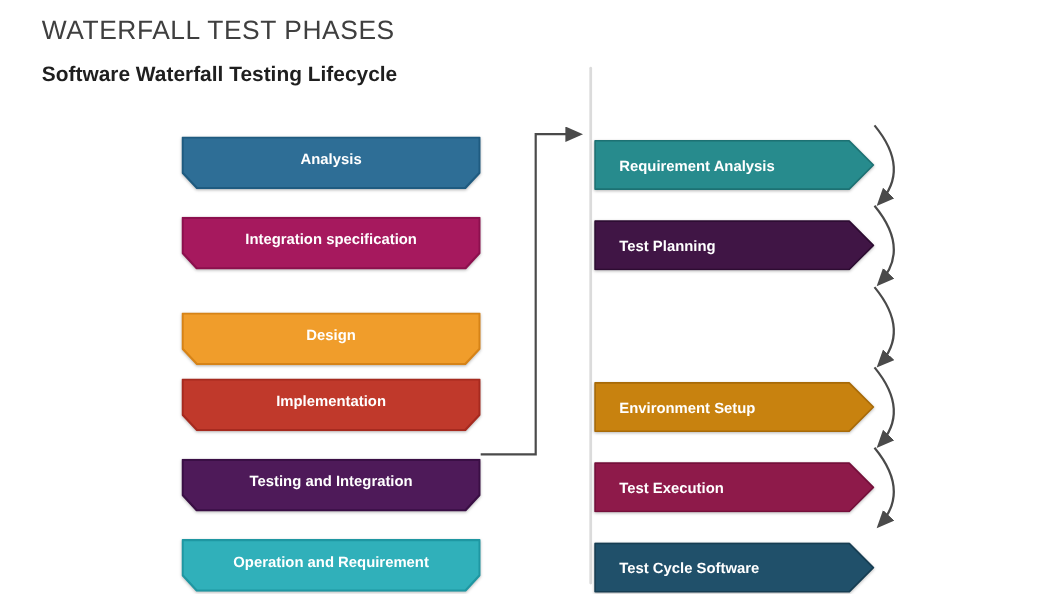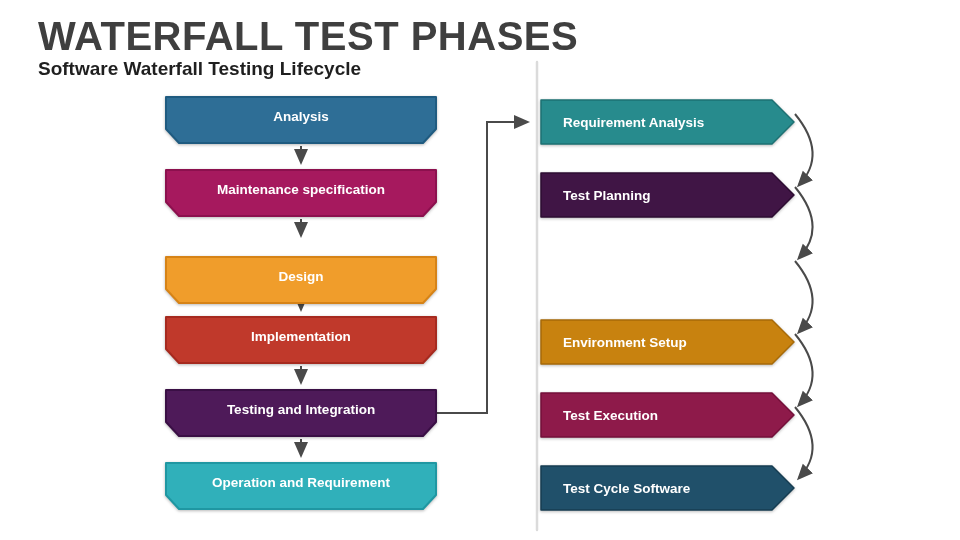--- a/index.html
+++ b/index.html
@@ -2,28 +2,28 @@
 <html><head>
 <meta charset="utf-8">
 <style>
   html,body{margin:0;padding:0;background:#fff;}
   .canvas{
     position:relative;width:960px;height:540px;background:#ffffff;overflow:hidden;
     font-family:"Liberation Sans",sans-serif;
   }
   .title{
     position:absolute;left:38px;top:14px;margin:0;
-    font-size:40px;font-weight:bold;color:#3f3f3f;letter-spacing:.5px;
+    font-size:24px;font-weight:normal;color:#3f3f3f;letter-spacing:.5px;
   }
   .subtitle{
     position:absolute;left:38px;top:58px;
     font-size:19px;color:#1f1f1f;font-weight:bold;
   }
   .overlay{position:absolute;left:0;top:0;width:960px;height:540px;pointer-events:none;}
-  .lbox,.rbox{position:absolute;filter:drop-shadow(0 1.5px 1.5px rgba(0,0,0,.28));}
+  .lbox,.rbox{position:absolute;filter:drop-shadow(0 1.5px 1.5px rgba(0,0,0,.28));margin-top:28px;}
   .lbox{left:165px;width:272px;height:48px;}
   .rbox{left:540px;width:256px;height:46px;}
   .lbox svg,.rbox svg{position:absolute;left:0;top:0;display:block;}
   .lbox .lbl{
     position:absolute;left:0;top:0;width:272px;height:40px;
     display:flex;align-items:center;justify-content:center;
     color:#fff;font-size:13.5px;font-weight:bold;
   }
   .rbox .lbl{
     position:absolute;left:0;top:0;width:230px;height:46px;padding-left:23px;
@@ -68,21 +68,21 @@
   <div class="lbox" style="top:96px">
     <svg width="272" height="48">
         <polygon points="1,1 271,1 271,33 258,47 14,47 1,33" stroke-width="2" stroke-linejoin="round" fill="#2e6e96" stroke="#1f5b80"></polygon>
       </svg>
     <span class="lbl">Analysis</span>
   </div>
   <div class="lbox" style="top:169px">
     <svg width="272" height="48">
         <polygon points="1,1 271,1 271,33 258,47 14,47 1,33" stroke-width="2" stroke-linejoin="round" fill="#a6195e" stroke="#8c104e"></polygon>
       </svg>
-    <span class="lbl">Maintenance specification</span>
+    <span class="lbl">Integration specification</span>
   </div>
   <div class="lbox" style="top:256px">
     <svg width="272" height="48">
         <polygon points="1,1 271,1 271,33 258,47 14,47 1,33" stroke-width="2" stroke-linejoin="round" fill="#f09d2b" stroke="#d68317"></polygon>
       </svg>
     <span class="lbl">Design</span>
   </div>
   <div class="lbox" style="top:316px">
     <svg width="272" height="48">
         <polygon points="1,1 271,1 271,33 258,47 14,47 1,33" stroke-width="2" stroke-linejoin="round" fill="#c0392b" stroke="#a62a1f"></polygon>

